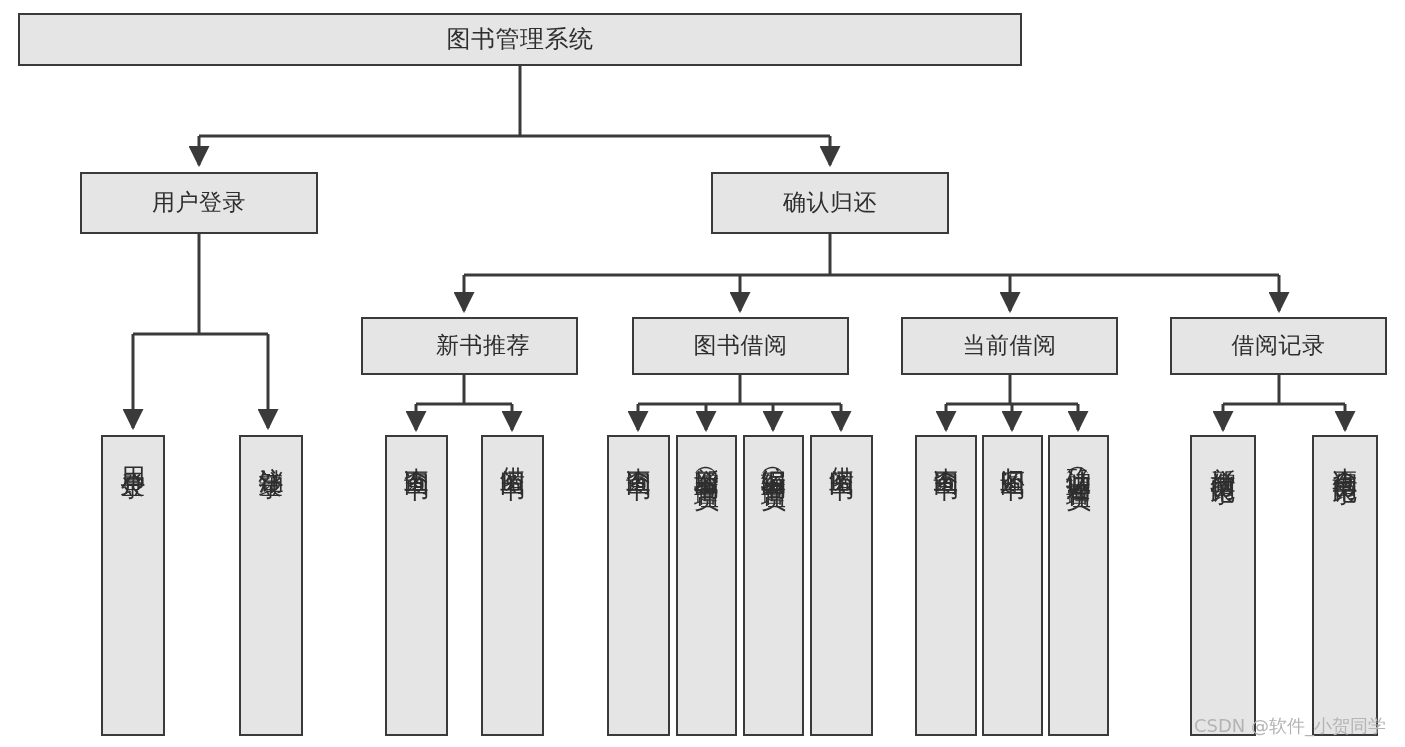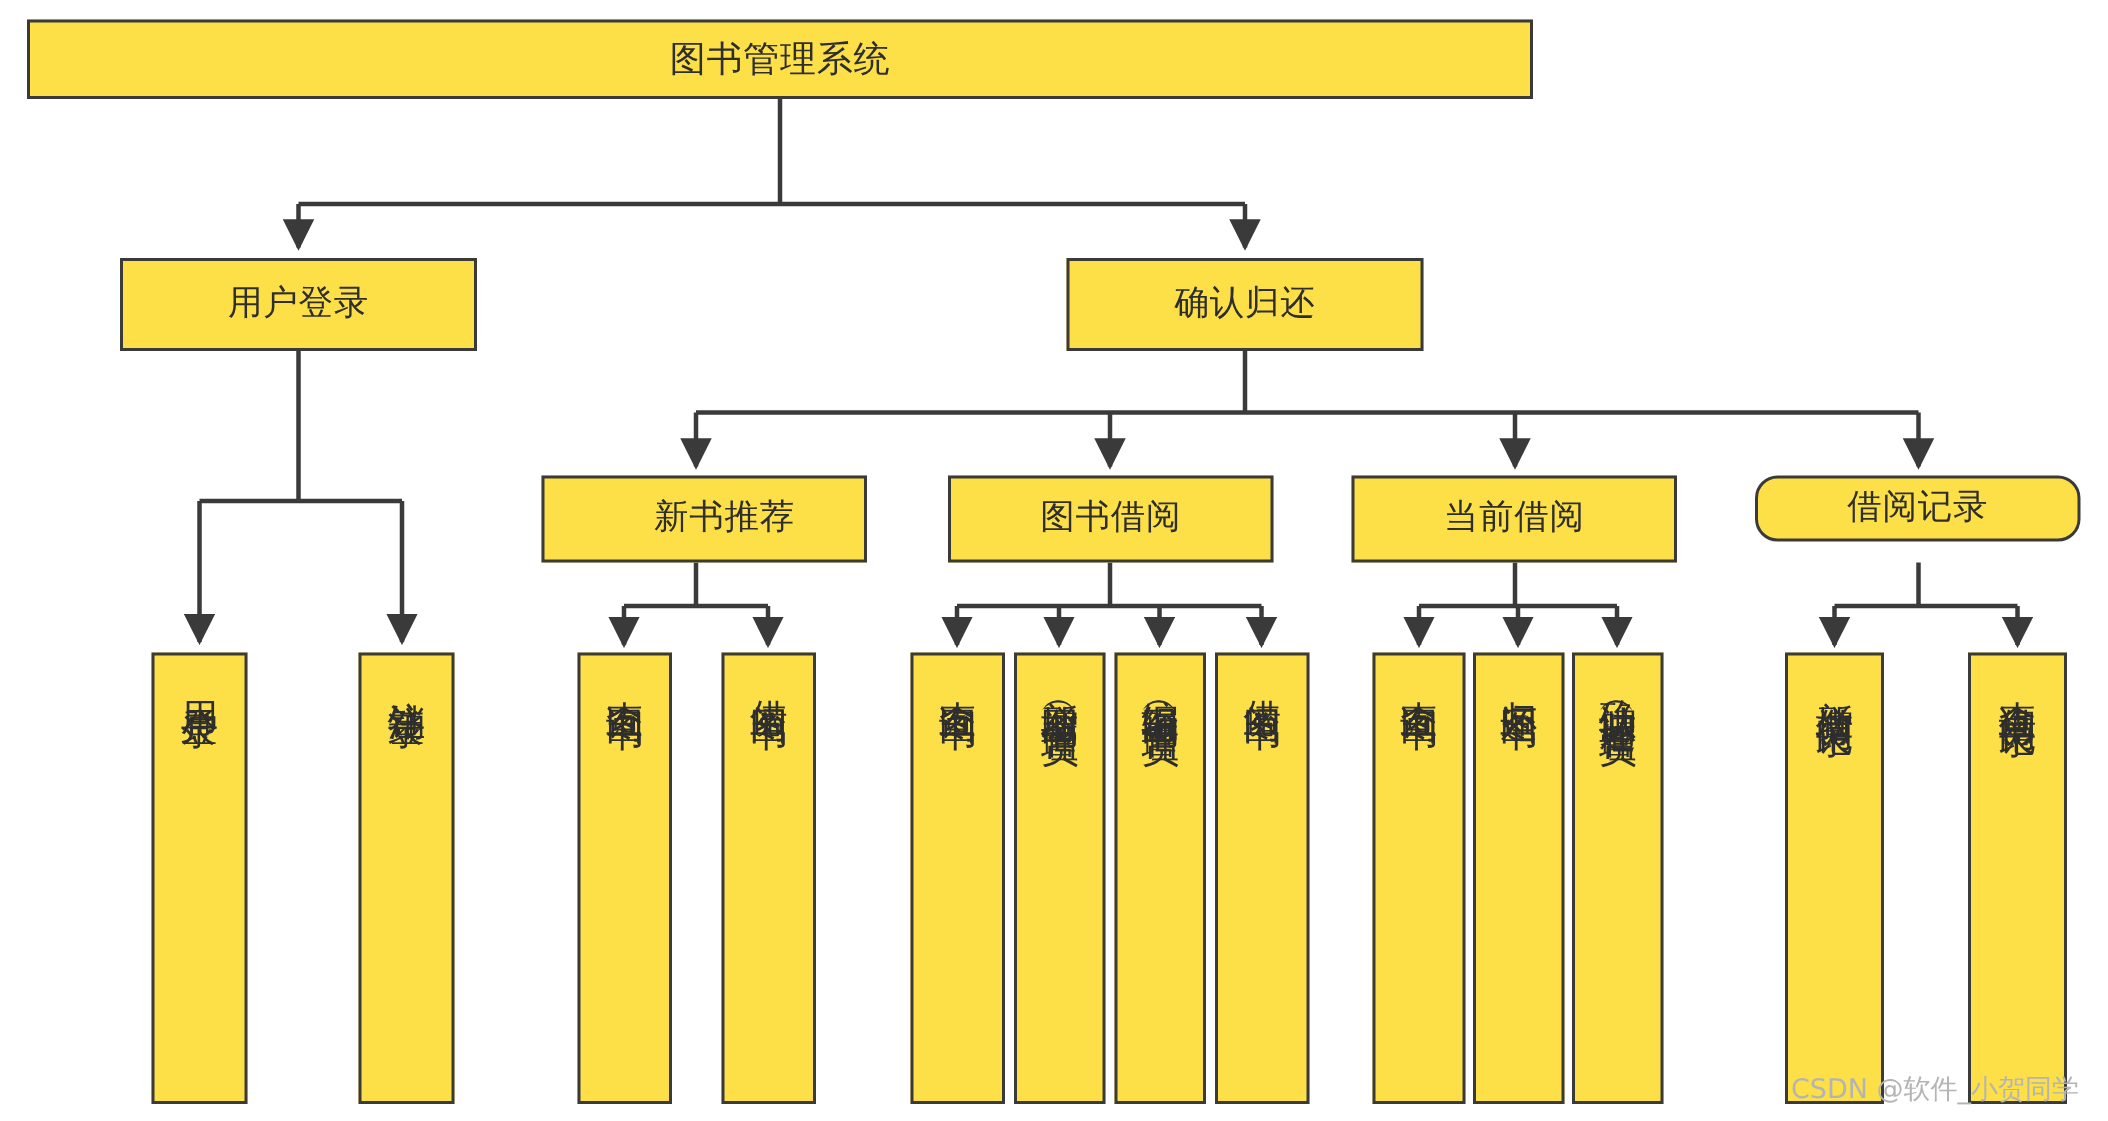--- a/index.html
+++ b/index.html
@@ -21,21 +21,21 @@
     position: absolute;
     left: 0;
     top: 0;
     width: 1405px;
     height: 747px;
     pointer-events: none;
   }
   .node {
     position: absolute;
     box-sizing: border-box;
-    background: #fde047;
+    background: #e5e5e5;
     border: 2px solid #3a3a3a;
     display: flex;
     align-items: center;
     justify-content: center;
     color: #2e2e2e;
   }
   .node .label {
     display: block;
     text-align: center;
     line-height: 1.18;
@@ -141,21 +141,21 @@
 
   <div class="node horiz" style="left:361px; top:317px; width:217px; height:58px;padding-left:27px;">
     <span class="label">新书推荐</span>
   </div>
   <div class="node horiz" style="left:632px; top:317px; width:217px; height:58px;">
     <span class="label">图书借阅</span>
   </div>
   <div class="node horiz" style="left:901px; top:317px; width:217px; height:58px;">
     <span class="label">当前借阅</span>
   </div>
-  <div class="node horiz" style="left:1170px; top:317px; width:217px; height:44px;border-radius:15px;">
+  <div class="node horiz" style="left:1170px; top:317px; width:217px; height:58px;">
     <span class="label">借阅记录</span>
   </div>
 
   <div class="node vert" style="left:101px; top:435px; width:64px; height:301px;">
     <span class="label">用户登录</span>
   </div>
   <div class="node vert" style="left:239px; top:435px; width:64px; height:301px;">
     <span class="label">注销登录</span>
   </div>
 

